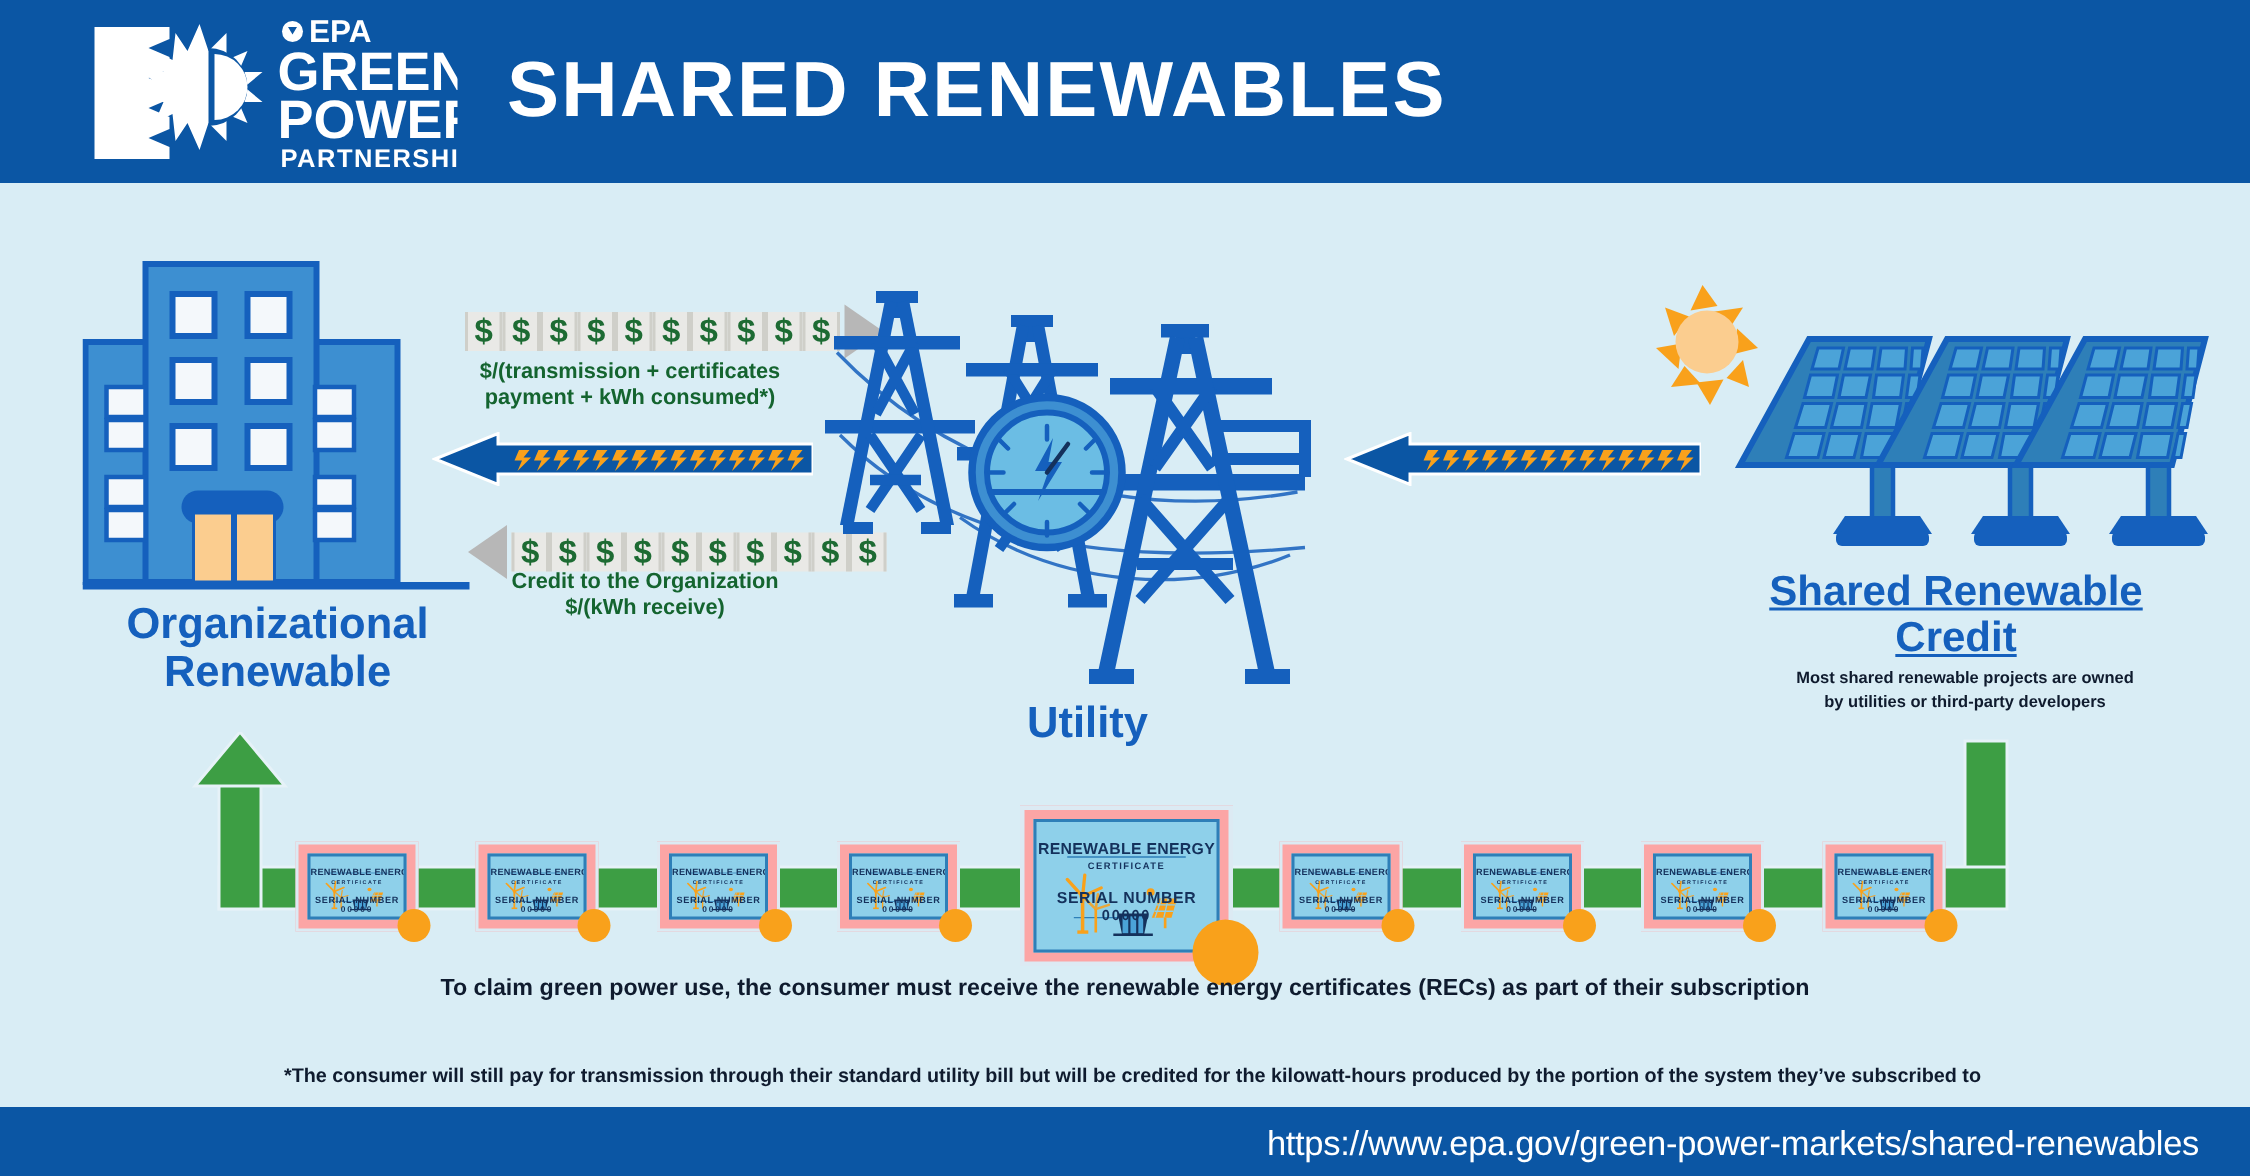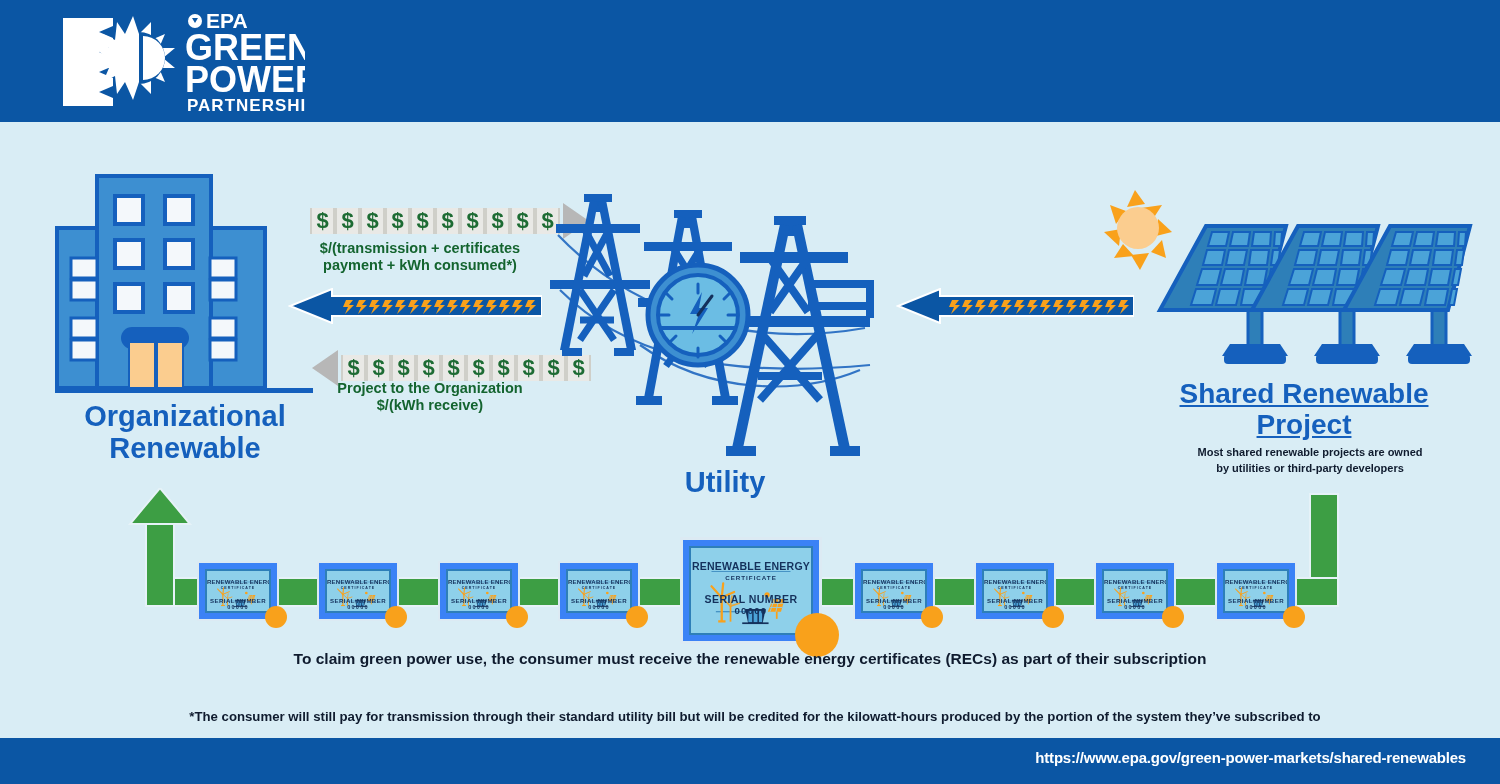--- a/index.html
+++ b/index.html
@@ -25,21 +25,21 @@
     white-space:nowrap;
   }
 
   
   .footer{
     position:absolute;left:0;top:738px;width:1500px;height:46px;
     background:#0b56a4;
   }
   .footer-url{
     position:absolute;right:34px;top:749px;
-    color:#ffffff;font-size:15px;font-weight:bold;letter-spacing:-.2px;
+    color:#ffffff;font-size:23px;font-weight:normal;letter-spacing:-.2px;
     white-space:nowrap;
   }
 
   
   .bigblue{
     color:#1560bd;font-weight:bold;text-align:center;line-height:1.12;
     position:absolute;
   }
   .darkline{color:#0f1b2e;font-weight:bold;text-align:center;position:absolute;}
   .greenlabel{
@@ -75,21 +75,21 @@
   .solar{position:absolute;left:1090px;top:180px;width:410px;height:190px;}
 
   
   .towers{position:absolute;left:540px;top:180px;width:380px;height:290px;}
 
   
   .green-path{position:absolute;left:120px;top:485px;width:1240px;height:140px;}
 
   
   .cert{
-    position:absolute;background:#3b82f6;
+    position:absolute;background:#fca5a5;
     border:2px solid #dceaf3;box-sizing:border-box;
   }
   .cert-inner{
     position:absolute;left:6px;top:6px;right:6px;bottom:6px;
     background:#8ed0ea;border:2px solid #2e7fb8;box-sizing:border-box;
     overflow:hidden;
   }
   .cert-t1{
     position:absolute;left:0;right:0;color:#14315c;font-weight:bold;
     text-align:center;letter-spacing:.2px;white-space:nowrap;
@@ -131,20 +131,21 @@
 
       <g fill="#ffffff">
         <circle cx="140" cy="13" r="7"></circle>
       </g>
       <path d="M137 10 l3 5 l3 -5 z" fill="#0b56a4"></path>
       <text x="151" y="20" font-family="Liberation Sans, sans-serif" font-size="21" font-weight="bold" fill="#ffffff">EPA</text>
       <text x="130" y="52" font-family="Liberation Sans, sans-serif" font-size="36" font-weight="bold" fill="#ffffff">GREEN</text>
       <text x="130" y="84" font-family="Liberation Sans, sans-serif" font-size="36" font-weight="bold" fill="#ffffff">POWER</text>
       <text x="132" y="103" font-family="Liberation Sans, sans-serif" font-size="17" font-weight="bold" letter-spacing="1" fill="#ffffff">PARTNERSHIP</text>
     </svg>
+    <div class="title">SHARED RENEWABLES</div>
   </div>
 
   <svg class="building" viewBox="0 0 260 225">
 
     <rect x="2" y="58" width="60" height="160" fill="#3d8fd1" stroke="#1560bd" stroke-width="4"></rect>
     <rect x="152" y="58" width="58" height="160" fill="#3d8fd1" stroke="#1560bd" stroke-width="4"></rect>
 
     <rect x="42" y="6" width="114" height="212" fill="#3d8fd1" stroke="#1560bd" stroke-width="4"></rect>
 
     <g fill="#f4f8fb" stroke="#1560bd" stroke-width="4">
@@ -266,21 +267,21 @@
         <span>$</span>
       </div>
     <div class="bill">
         <span>$</span>
       </div>
     <div class="bill">
         <span>$</span>
       </div>
   </div>
   <div class="greenlabel" style="left:310px;top:380px;width:240px;">
-    <div>Project to the Organization</div>
+    <div>Credit to the Organization</div>
     <div>$/(kWh receive)</div>
   </div>
 
   <svg class="towers" viewBox="0 0 380 290">
     <g stroke="#1560bd" stroke-width="2.2" fill="none" opacity=".85">
       <path d="M20 110 C80 170 170 200 330 185"></path>
       <path d="M18 55 C90 130 200 170 325 148"></path>
       <path d="M100 165 C170 215 260 215 320 190"></path>
     </g>
 
@@ -456,21 +457,21 @@
         <path d="M290 109 h20 l-4 16 h-21 z"></path>
           <path d="M314 109 h20 l-4 16 h-20 z"></path>
           <path d="M338 109 h20 l-3 16 h-20 z"></path>
           <path d="M362 109 h5 l-3 16 h-5 z"></path>
       </g>
     </g>
   </svg>
 
   <div class="bigblue" style="left:1124px;top:378px;width:360px;font-size:28px;text-decoration:underline;">
     <div>Shared Renewable</div>
-    <div>Project</div>
+    <div>Credit</div>
   </div>
   <div class="darkline" style="left:1130px;top:445px;width:360px;font-size:11px;line-height:1.42;text-align:center;">
     <div>Most shared renewable projects are owned</div>
     <div>by utilities or third-party developers</div>
   </div>
 
   <svg class="green-path" style="left:118px;top:488px;width:1244px;height:130px;" viewBox="0 0 1244 130">
     <g fill="#3d9e44" stroke="#e6f2f8" stroke-width="2">
 
       <rect x="1192" y="6" width="28" height="98"></rect>

